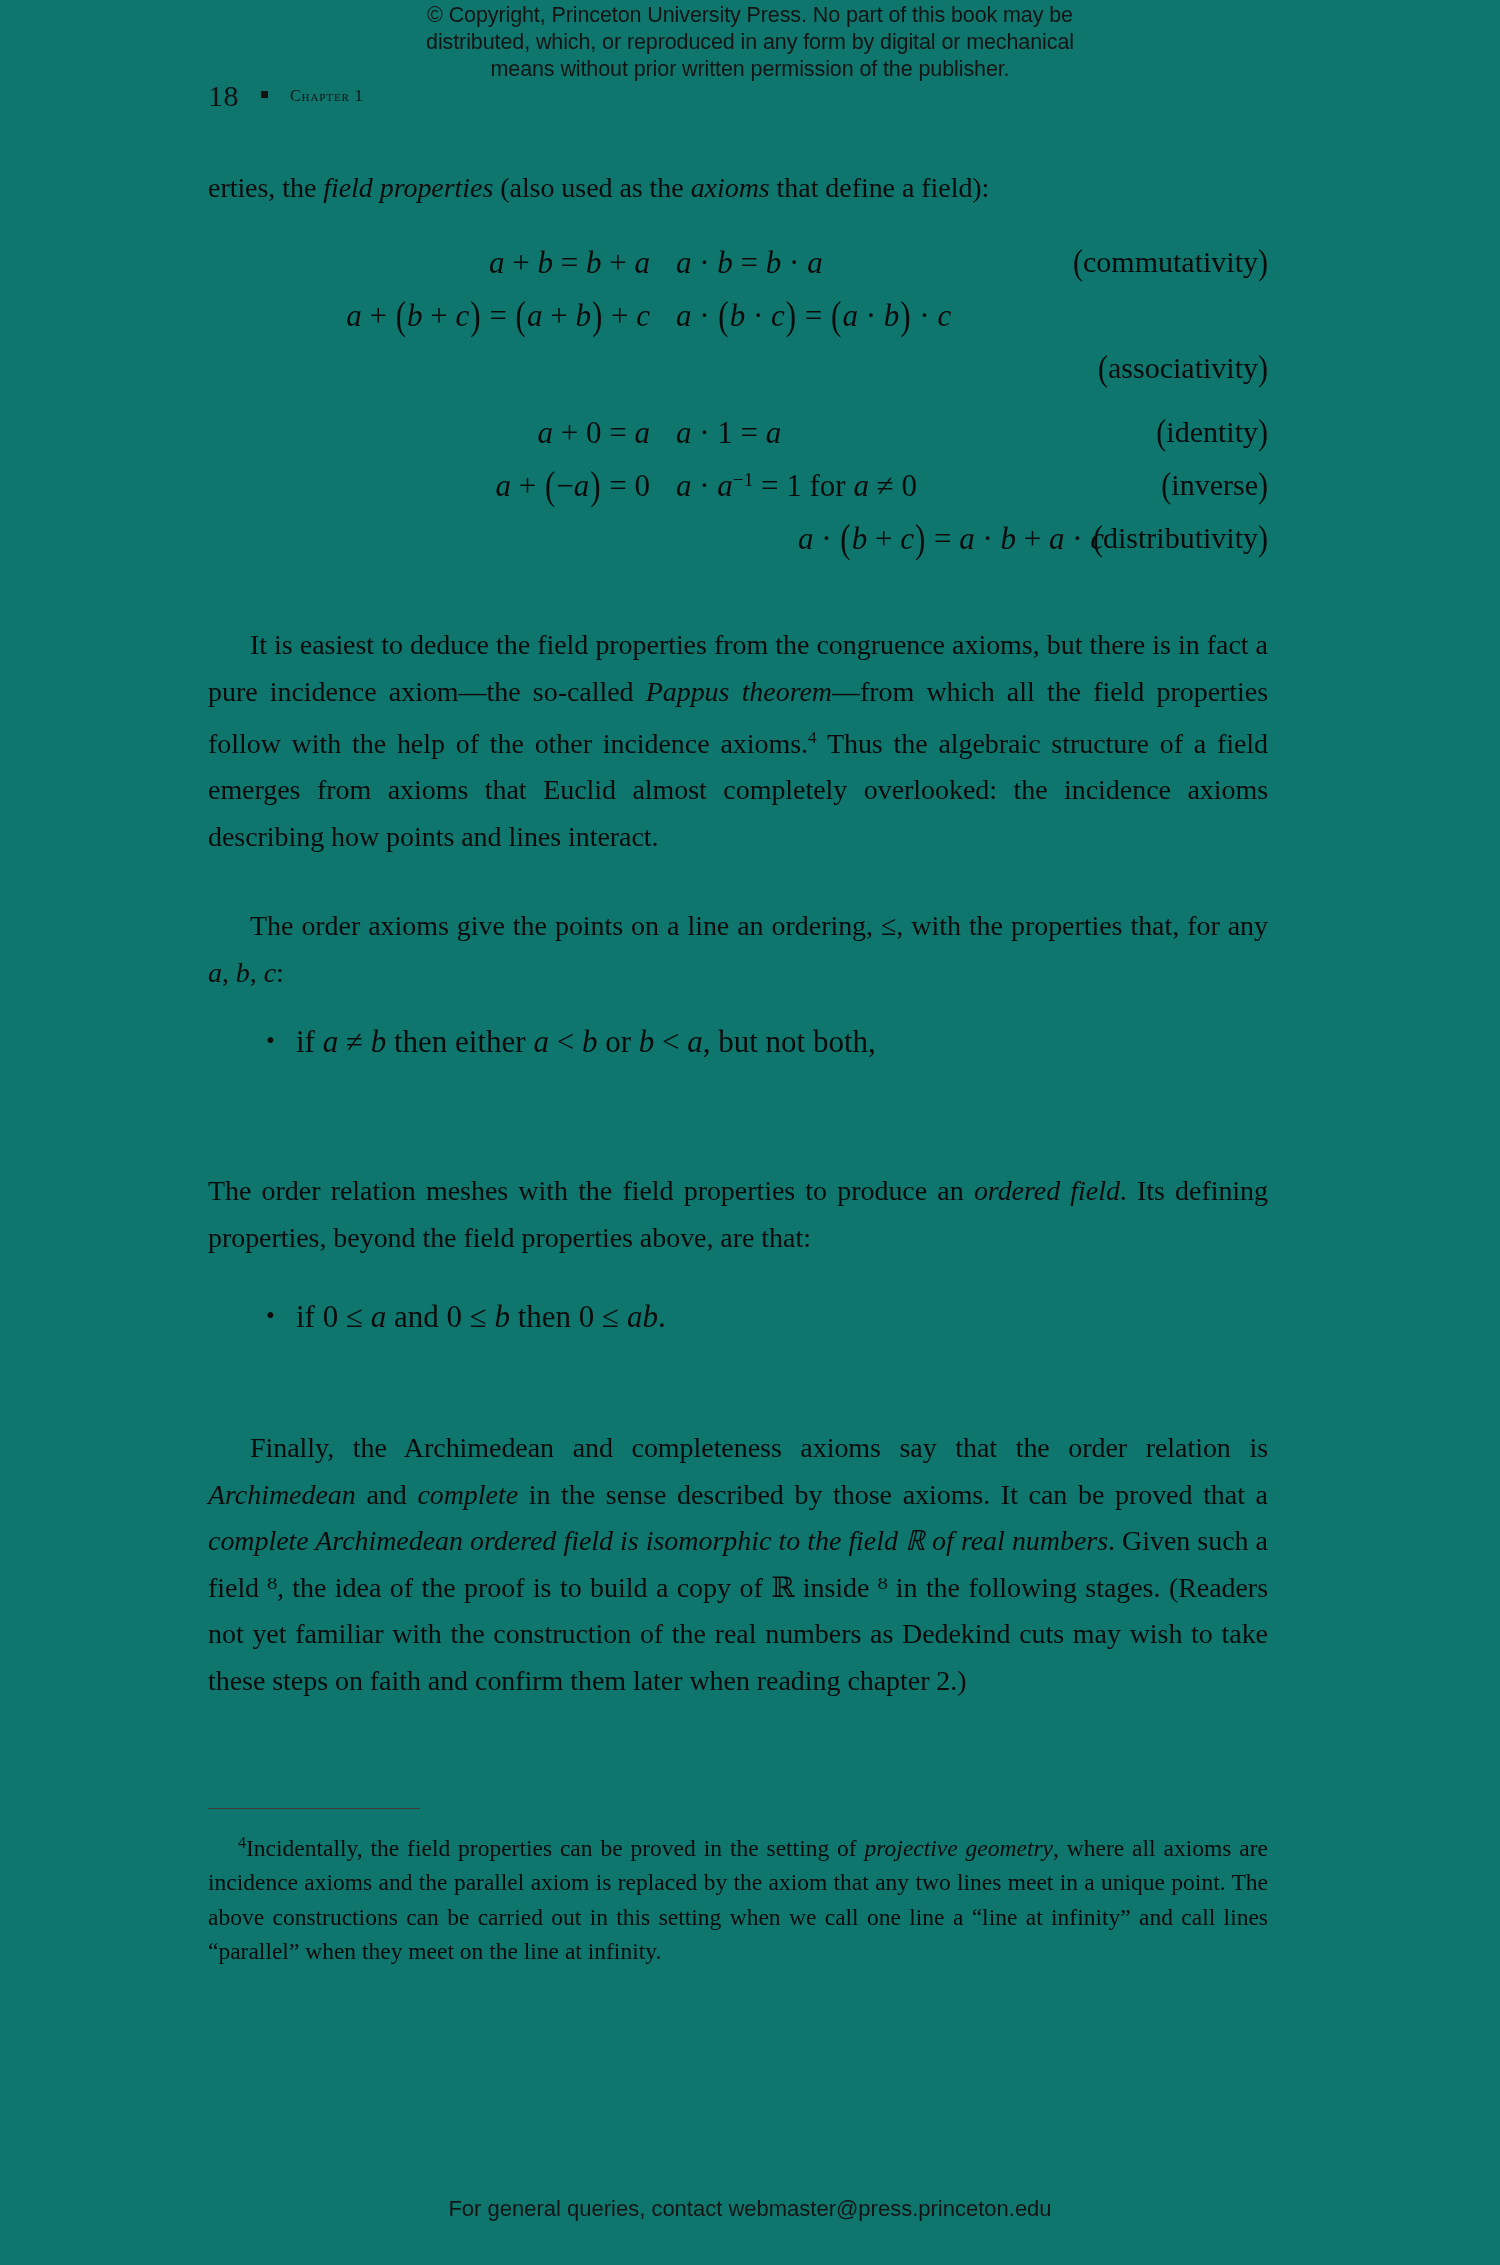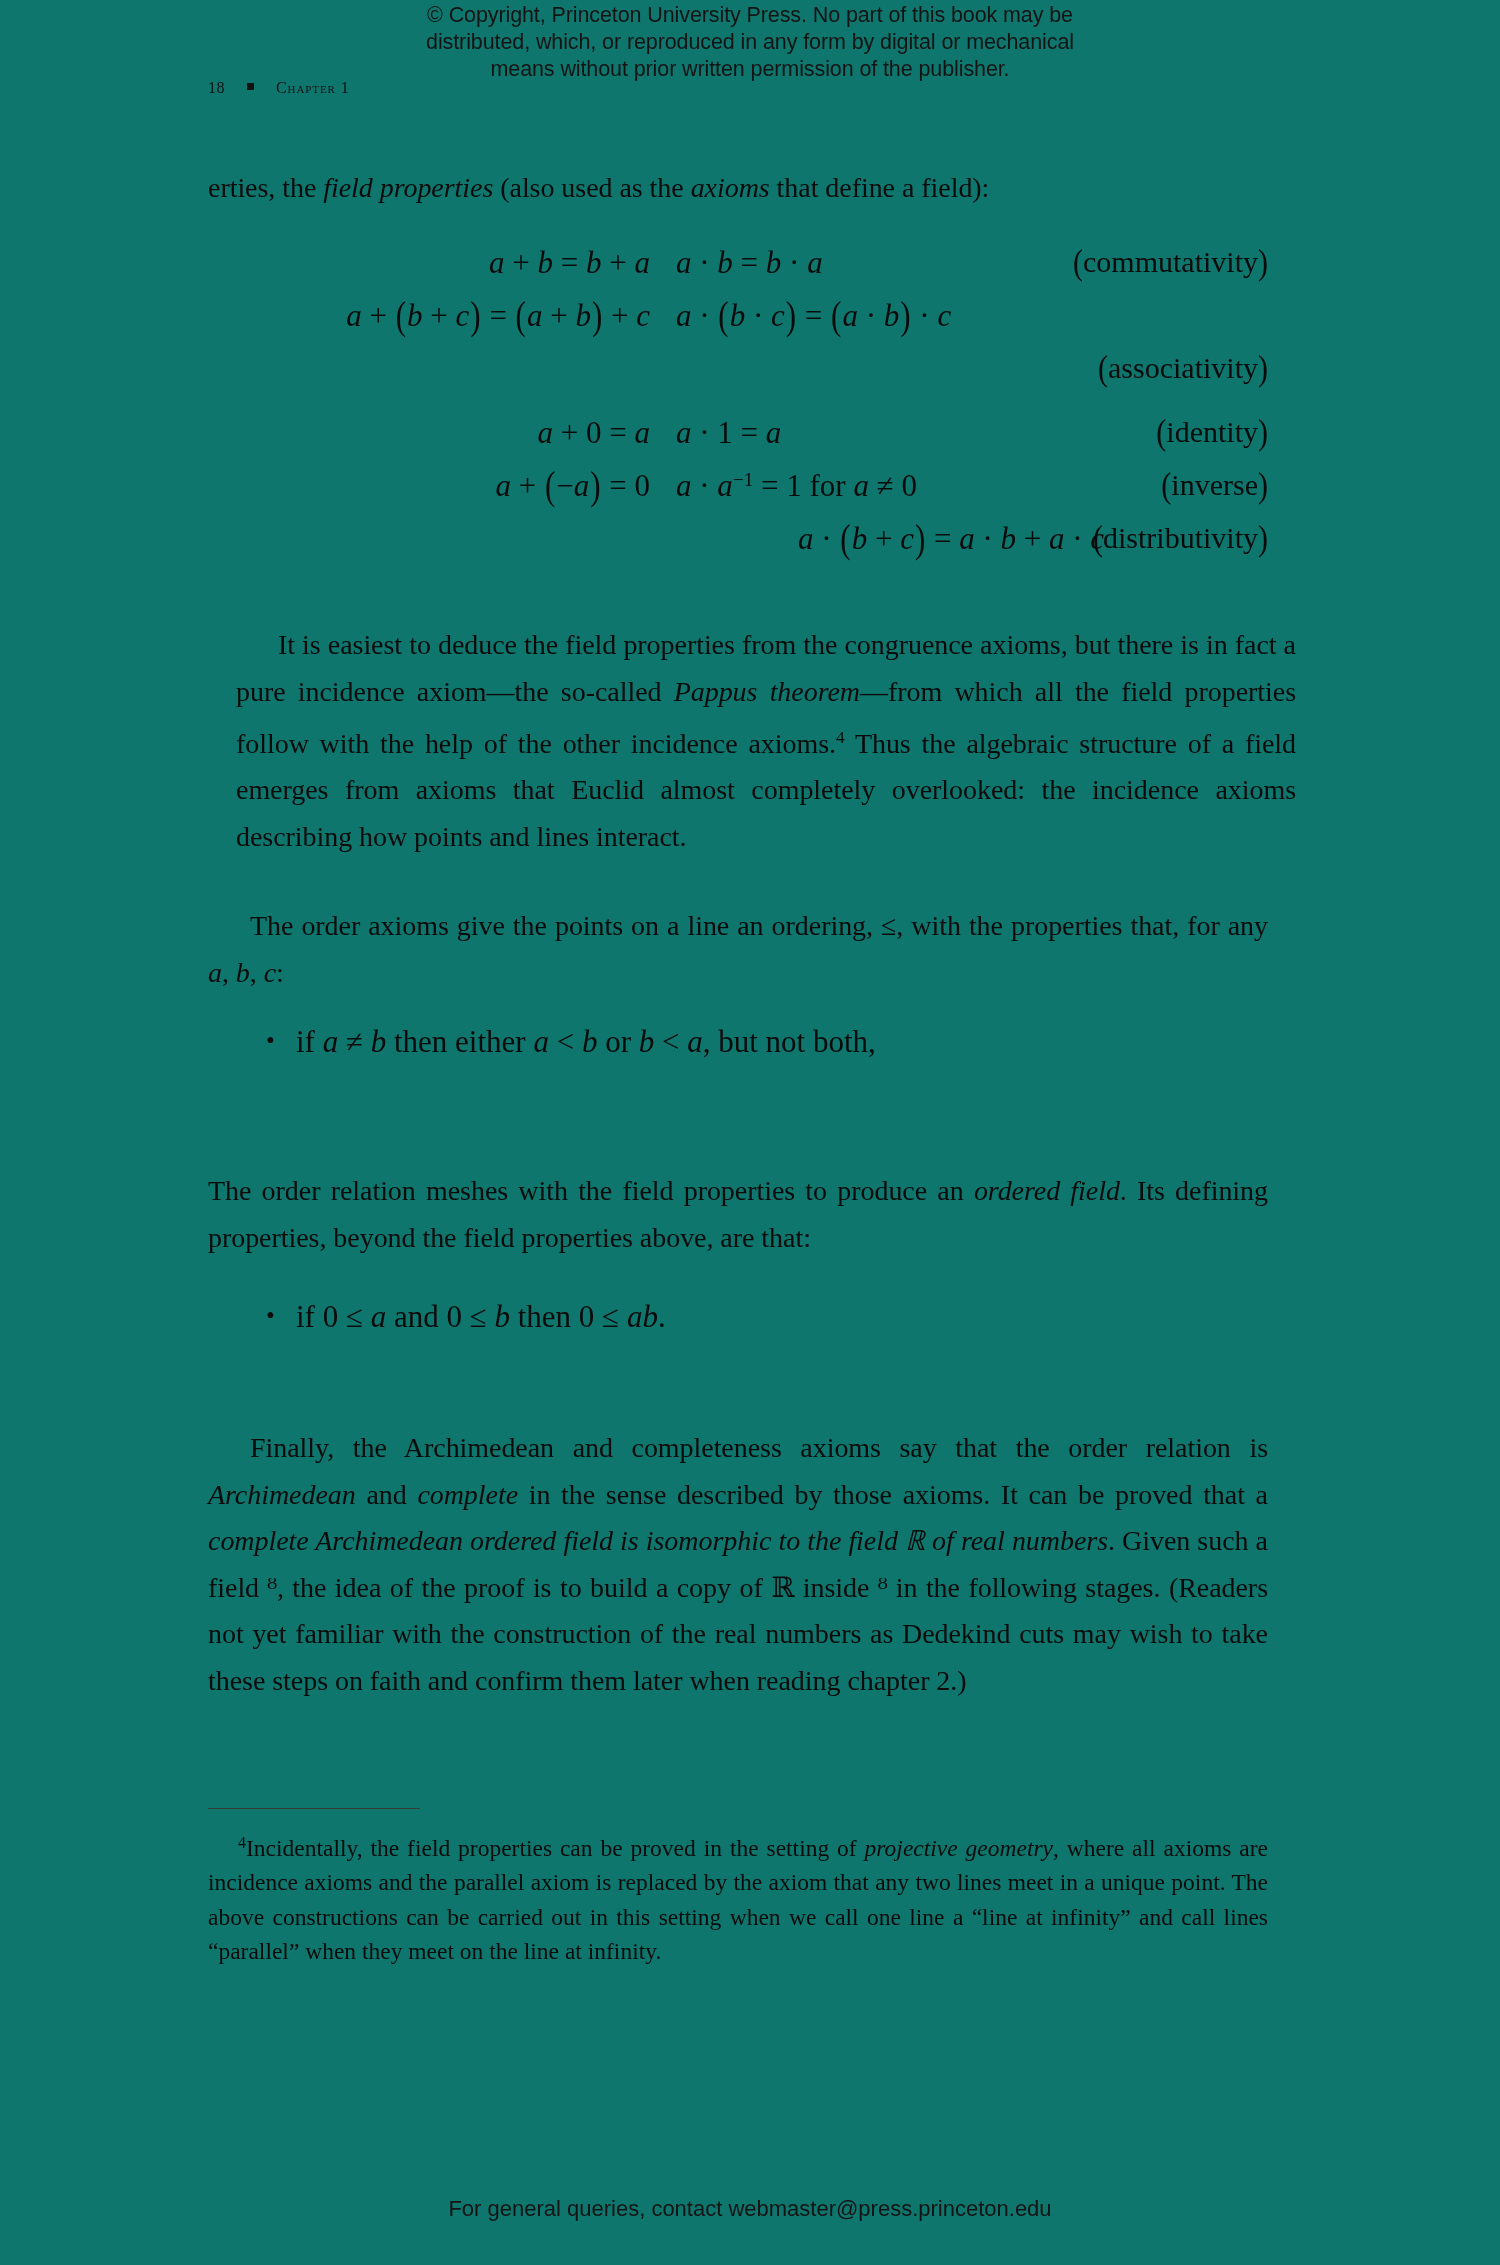--- a/index.html
+++ b/index.html
@@ -35,21 +35,21 @@
   .runhead {
     position: absolute;
     left: 208px;
     top: 79px;
     display: flex;
     align-items: center;
     gap: 0px;
     font-size: 24px;
     color: #121212;
   }
-  .runhead .folio { font-size: 16px; letter-spacing: 0.5px; }
+  .runhead .folio { font-size: 30px; letter-spacing: 0.5px; }
   .runhead .sep {
     display: inline-block;
     width: 7px; height: 7px;
     background: #121212;
     margin: 0 22px 3px 22px;
   }
   .runhead .chap {
     font-size: 16px;
     font-variant: small-caps;
     letter-spacing: 0.9px;
@@ -239,21 +239,21 @@
       <span class="eqlabel eqlabel-txt"><span class="par">(</span>inverse<span class="par">)</span></span>
     </div>
 
     <div class="eqrow">
       <span class="eqcol-right math" style="left:590px;"><i>a</i> <span class="op">·</span> <span class="par">(</span><i>b</i> <span class="op">+</span> <i>c</i><span class="par">)</span> <span class="op">=</span> <i>a</i> <span class="op">·</span> <i>b</i> <span class="op">+</span> <i>a</i> <span class="op">·</span> <i>c</i></span>
       <span class="eqlabel eqlabel-txt"><span class="par">(</span>distributivity<span class="par">)</span></span>
     </div>
 
   </div>
 
-  <div class="body" style="top:622px;margin-left:28px;">
+  <div class="body" style="top:622px;">
     <p class="para indent"><span>It is easiest to deduce the field properties from the congruence axioms, but there is in fact a pure incidence axiom—the so-called </span><span class="it">Pappus theorem</span><span>—from which all the field properties follow with the help of the other incidence axioms.</span><sup style="font-size:0.62em;vertical-align:0.55em;">4</sup><span> Thus the algebraic structure of a field emerges from axioms that Euclid almost completely overlooked: the incidence axioms describing how points and lines interact.</span></p>
   </div>
 
   <div class="body" style="top:903px;">
     <p class="para indent"><span>The order axioms give the points on a line an ordering, ≤, with the properties that, for any </span><span class="it">a</span><span>, </span><span class="it">b</span><span>, </span><span class="it">c</span><span>:</span></p>
   </div>
 
   <div class="body" style="top:1020px;">
     <ul class="blist">
       <li><span class="math"><span class="op">if</span> <i>a</i> <span class="op">≠</span> <i>b</i> <span class="op">then either</span> <i>a</i> <span class="op">&lt;</span> <i>b</i> <span class="op">or</span> <i>b</i> <span class="op">&lt;</span> <i>a</i><span class="op">, but not both,</span></span></li>

